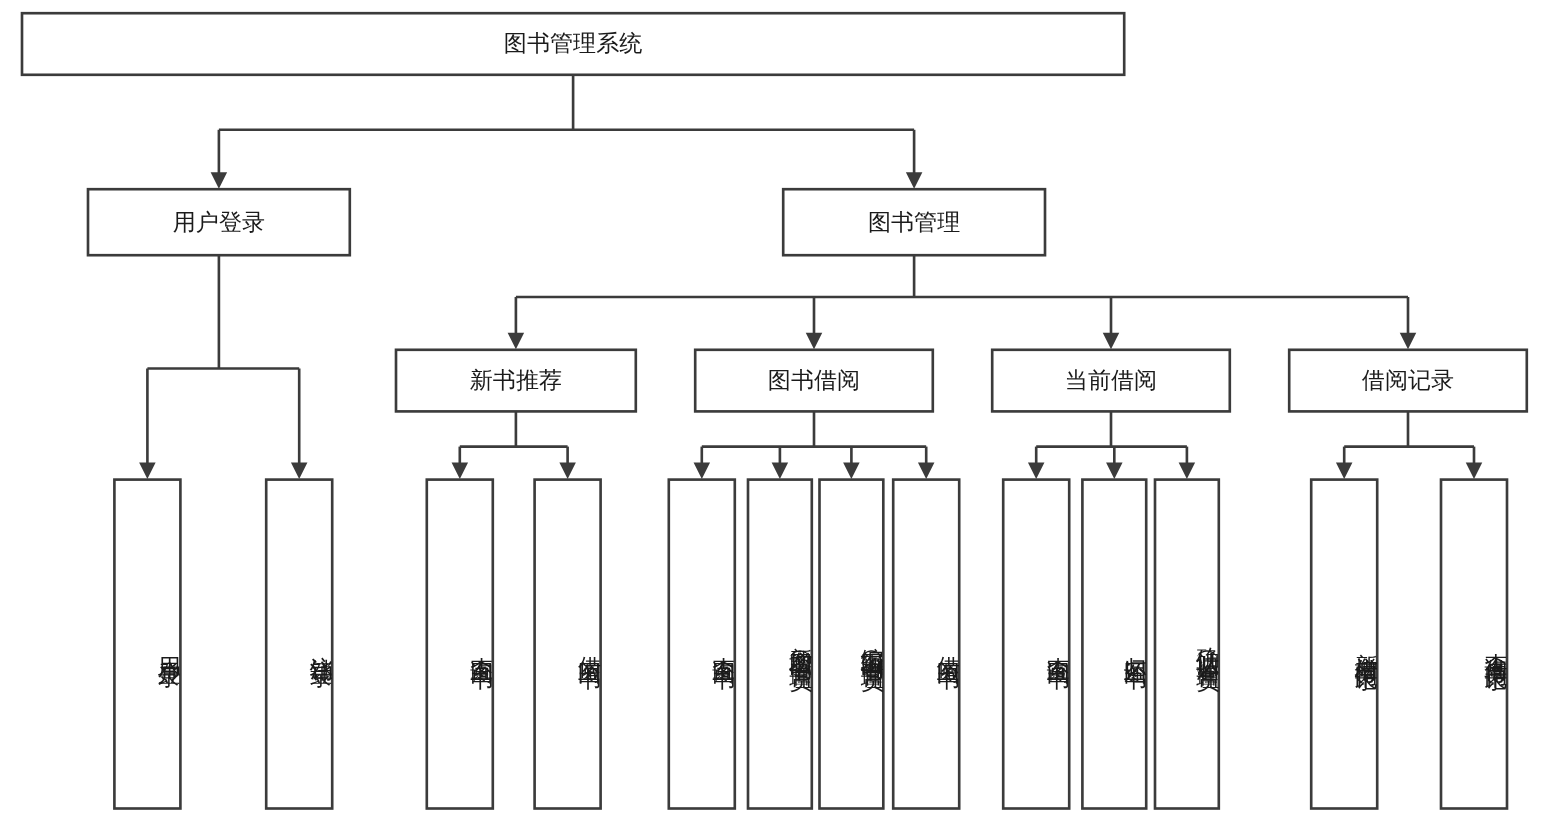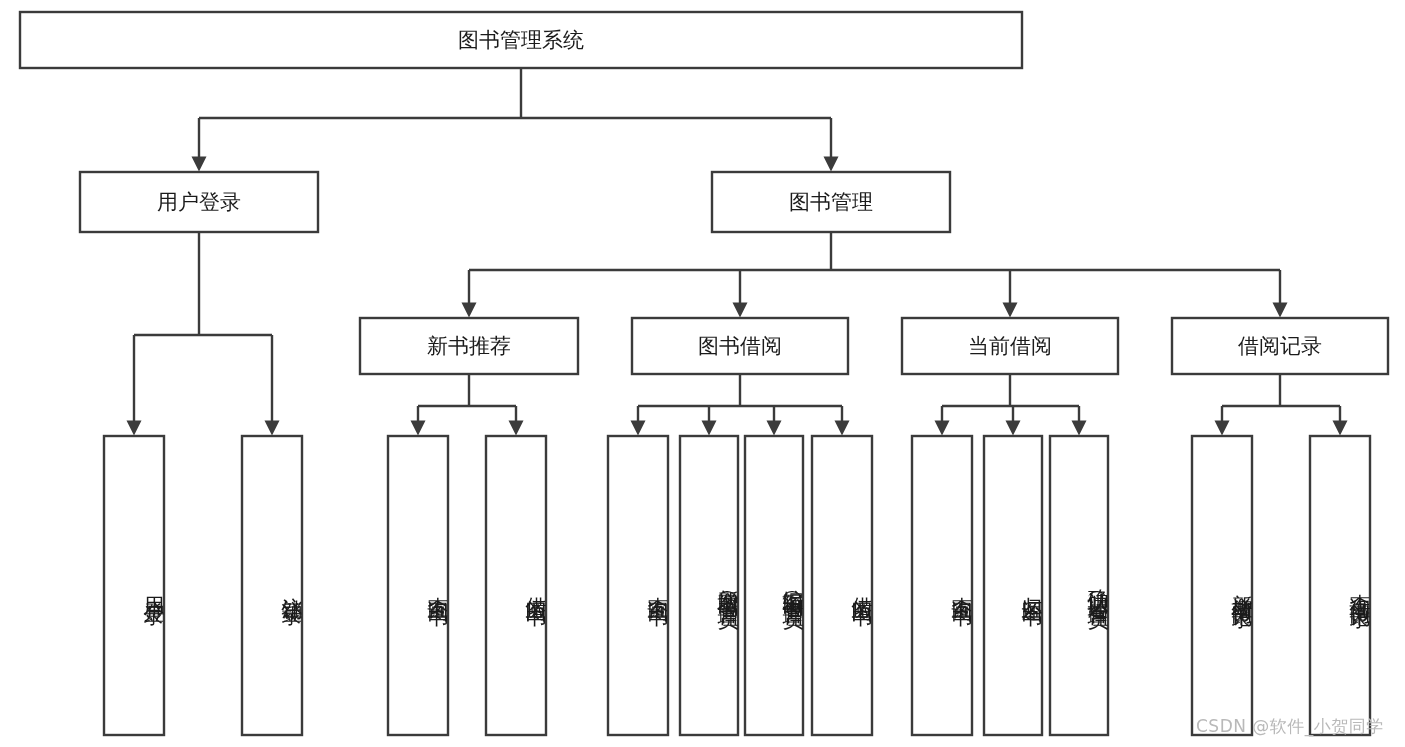--- a/index.html
+++ b/index.html
@@ -189,15 +189,14 @@
       <div class="node-label-v" style="left: 680px; top: 446px; width: 58px; height: 279px;">新增图书（管理员）</div>
       <div class="node-label-v" style="left: 745px; top: 446px; width: 58px; height: 279px;">编辑图书（管理员）</div>
       <div class="node-label-v" style="left: 812px; top: 446px; width: 60px; height: 279px;">借阅图书</div>
       <div class="node-label-v" style="left: 912px; top: 446px; width: 60px; height: 279px;">查询图书</div>
       <div class="node-label-v" style="left: 984px; top: 446px; width: 58px; height: 279px;">归还图书</div>
       <div class="node-label-v" style="left: 1050px; top: 446px; width: 58px; height: 279px;">确认归还（管理员）</div>
       <div class="node-label-v" style="left: 1192px; top: 446px; width: 60px; height: 279px;">新增借阅记录</div>
       <div class="node-label-v" style="left: 1310px; top: 446px; width: 60px; height: 279px;">查询借阅记录</div>
     </div>
 
-  <div class="watermark" style="left: 1196px; top: 715px;">CSDN @软件_小贺同学</div>
 
 </div>
 
 </body></html>

